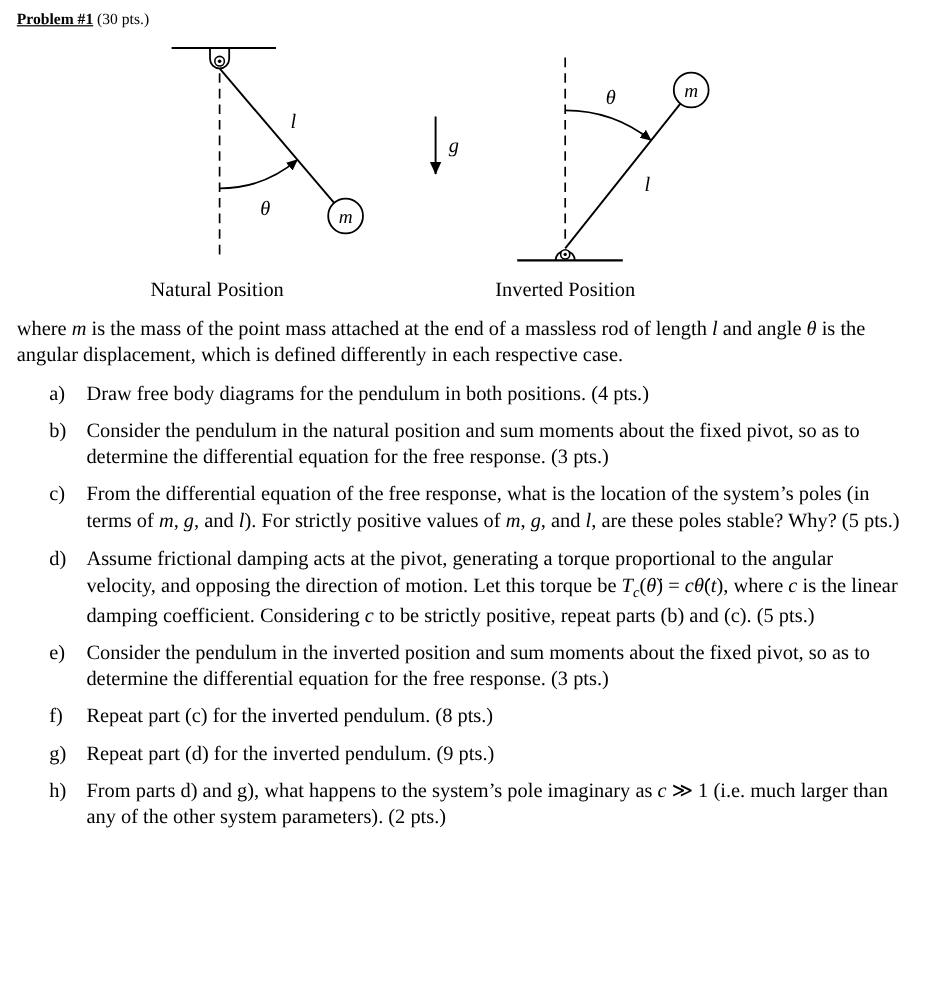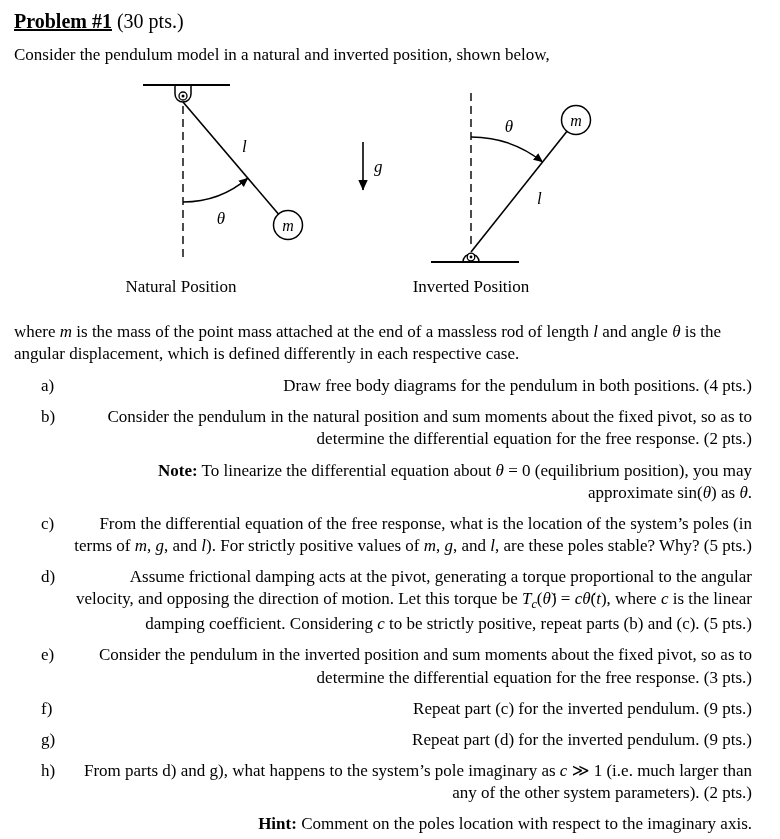--- a/index.html
+++ b/index.html
@@ -10,31 +10,31 @@
   }
   body {
     width: 780px;
     font-family: "Liberation Serif", "DejaVu Serif", serif;
     font-size: 17px;
   }
   .page {
     padding: 8px 14px 10px 14px;
   }
   .title {
-    font-size: 20px;
+    font-size: 13px;
     font-weight: normal;
-    margin: 0 0 10px 0;
+    margin: 0 0 0 0;
     line-height: 1.3;
   }
   .para {
     margin: 0 0 6px 0;
     line-height: 1.3;
   }
   .desc {
-    margin: 16px 0 10px 0;
+    margin: 3px 0 10px 0;
   }
   .figure {
     margin: 2px 0 0 104px;
   }
   svg text {
     font-family: "Liberation Serif", "DejaVu Serif", serif;
     fill: #000;
   }
   .items { margin-top: 2px; }
   .item {
@@ -43,35 +43,33 @@
     margin: 0 0 9px 0;
     line-height: 1.3;
   }
   .item .marker {
     flex: 0 0 31px;
     width: 31px;
   }
   .item .itext {
     flex: 1;
     padding-right: 14px;
-    text-align: right;
   }
   .bd { font-weight: bold; }
   .it { font-style: italic; }
   .un { text-decoration: underline; }
   .sb { vertical-align: sub; font-size: 0.72em; }
 </style>
 </head>
 <body>
 
 <div class="page">
 
   <h1 class="title"><span class="bd un">Problem #1</span><span> (30 pts.)</span></h1>
 
-  <p class="para">Consider the pendulum model in a natural and inverted position, shown below,</p>
 
   <div class="figure">
     <svg width="640" height="228" viewBox="0 0 640 228">
       <defs>
         <marker id="arrow" viewBox="0 0 10 10" refX="8.5" refY="5" markerWidth="7.5" markerHeight="7.5" orient="auto">
           <path d="M 0 1 L 9 5 L 0 9 z" fill="#000"></path>
         </marker>
       </defs>
 
       <g>
@@ -115,57 +113,49 @@
 
   <div class="items">
 
     <div class="item">
       <span class="marker">a)</span>
       <span class="itext"><span>Draw free body diagrams for the pendulum in both positions. (4 pts.)</span></span>
     </div>
 
     <div class="item">
       <span class="marker">b)</span>
-      <span class="itext"><span>Consider the pendulum in the natural position and sum moments about the fixed pivot, so as to determine the differential equation for the free response. (2 pts.)</span></span>
+      <span class="itext"><span>Consider the pendulum in the natural position and sum moments about the fixed pivot, so as to determine the differential equation for the free response. (3 pts.)</span></span>
     </div>
 
-    <div class="item">
-      <span class="marker"></span>
-      <span class="itext"><span class="bd">Note:</span><span> To linearize the differential equation about </span><span class="it">θ</span><span> = 0 (equilibrium position), you may approximate sin(</span><span class="it">θ</span><span>) as </span><span class="it">θ</span><span>.</span></span>
-    </div>
 
     <div class="item">
       <span class="marker">c)</span>
       <span class="itext"><span>From the differential equation of the free response, what is the location of the system’s poles (in terms of </span><span class="it">m</span><span>, </span><span class="it">g</span><span>, and </span><span class="it">l</span><span>). For strictly positive values of </span><span class="it">m</span><span>, </span><span class="it">g</span><span>, and </span><span class="it">l</span><span>, are these poles stable? Why? (5 pts.)</span></span>
     </div>
 
     <div class="item">
       <span class="marker">d)</span>
       <span class="itext"><span>Assume frictional damping acts at the pivot, generating a torque proportional to the angular velocity, and opposing the direction of motion. Let this torque be </span><span class="it">T</span><span class="it sb">c</span><span>(</span><span class="it">θ̇</span><span>) = </span><span class="it">cθ̇</span><span>(</span><span class="it">t</span><span>), where </span><span class="it">c</span><span> is the linear damping coefficient. Considering </span><span class="it">c</span><span> to be strictly positive, repeat parts (b) and (c). (5 pts.)</span></span>
     </div>
 
     <div class="item">
       <span class="marker">e)</span>
       <span class="itext"><span>Consider the pendulum in the inverted position and sum moments about the fixed pivot, so as to determine the differential equation for the free response. (3 pts.)</span></span>
     </div>
 
     <div class="item">
       <span class="marker">f)</span>
-      <span class="itext"><span>Repeat part (c) for the inverted pendulum. (9 pts.)</span></span>
+      <span class="itext"><span>Repeat part (c) for the inverted pendulum. (8 pts.)</span></span>
     </div>
 
     <div class="item">
       <span class="marker">g)</span>
       <span class="itext"><span>Repeat part (d) for the inverted pendulum. (9 pts.)</span></span>
     </div>
 
     <div class="item">
       <span class="marker">h)</span>
       <span class="itext"><span>From parts d) and g), what happens to the system’s pole imaginary as </span><span class="it">c</span><span> ≫ 1 (i.e. much larger than any of the other system parameters). (2 pts.)</span></span>
     </div>
 
-    <div class="item">
-      <span class="marker"></span>
-      <span class="itext"><span class="bd">Hint:</span><span> Comment on the poles location with respect to the imaginary axis.</span></span>
-    </div>
 
   </div>
 </div>
 
 </body></html>

